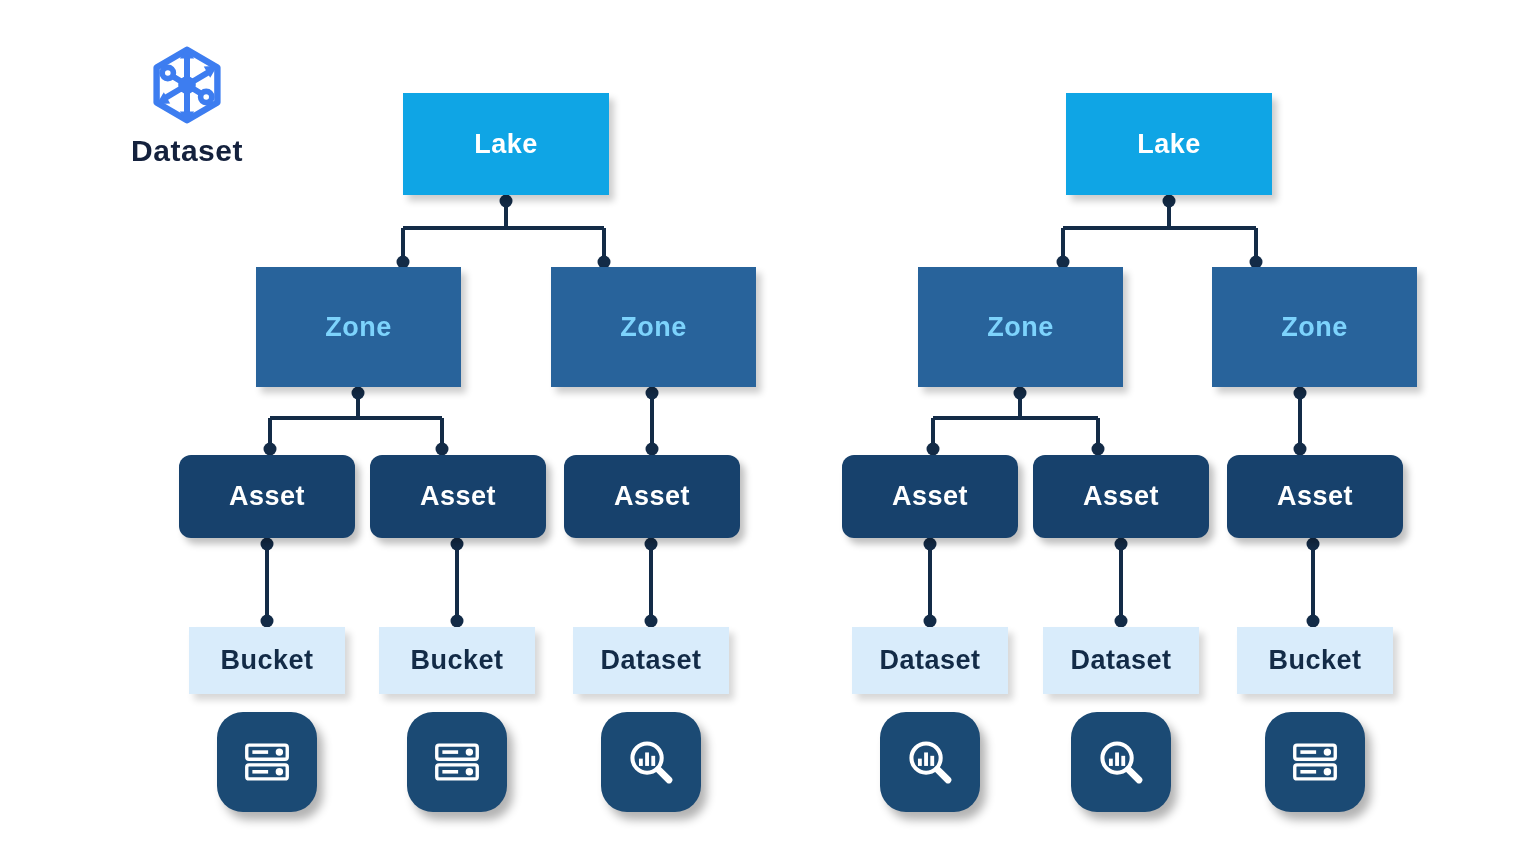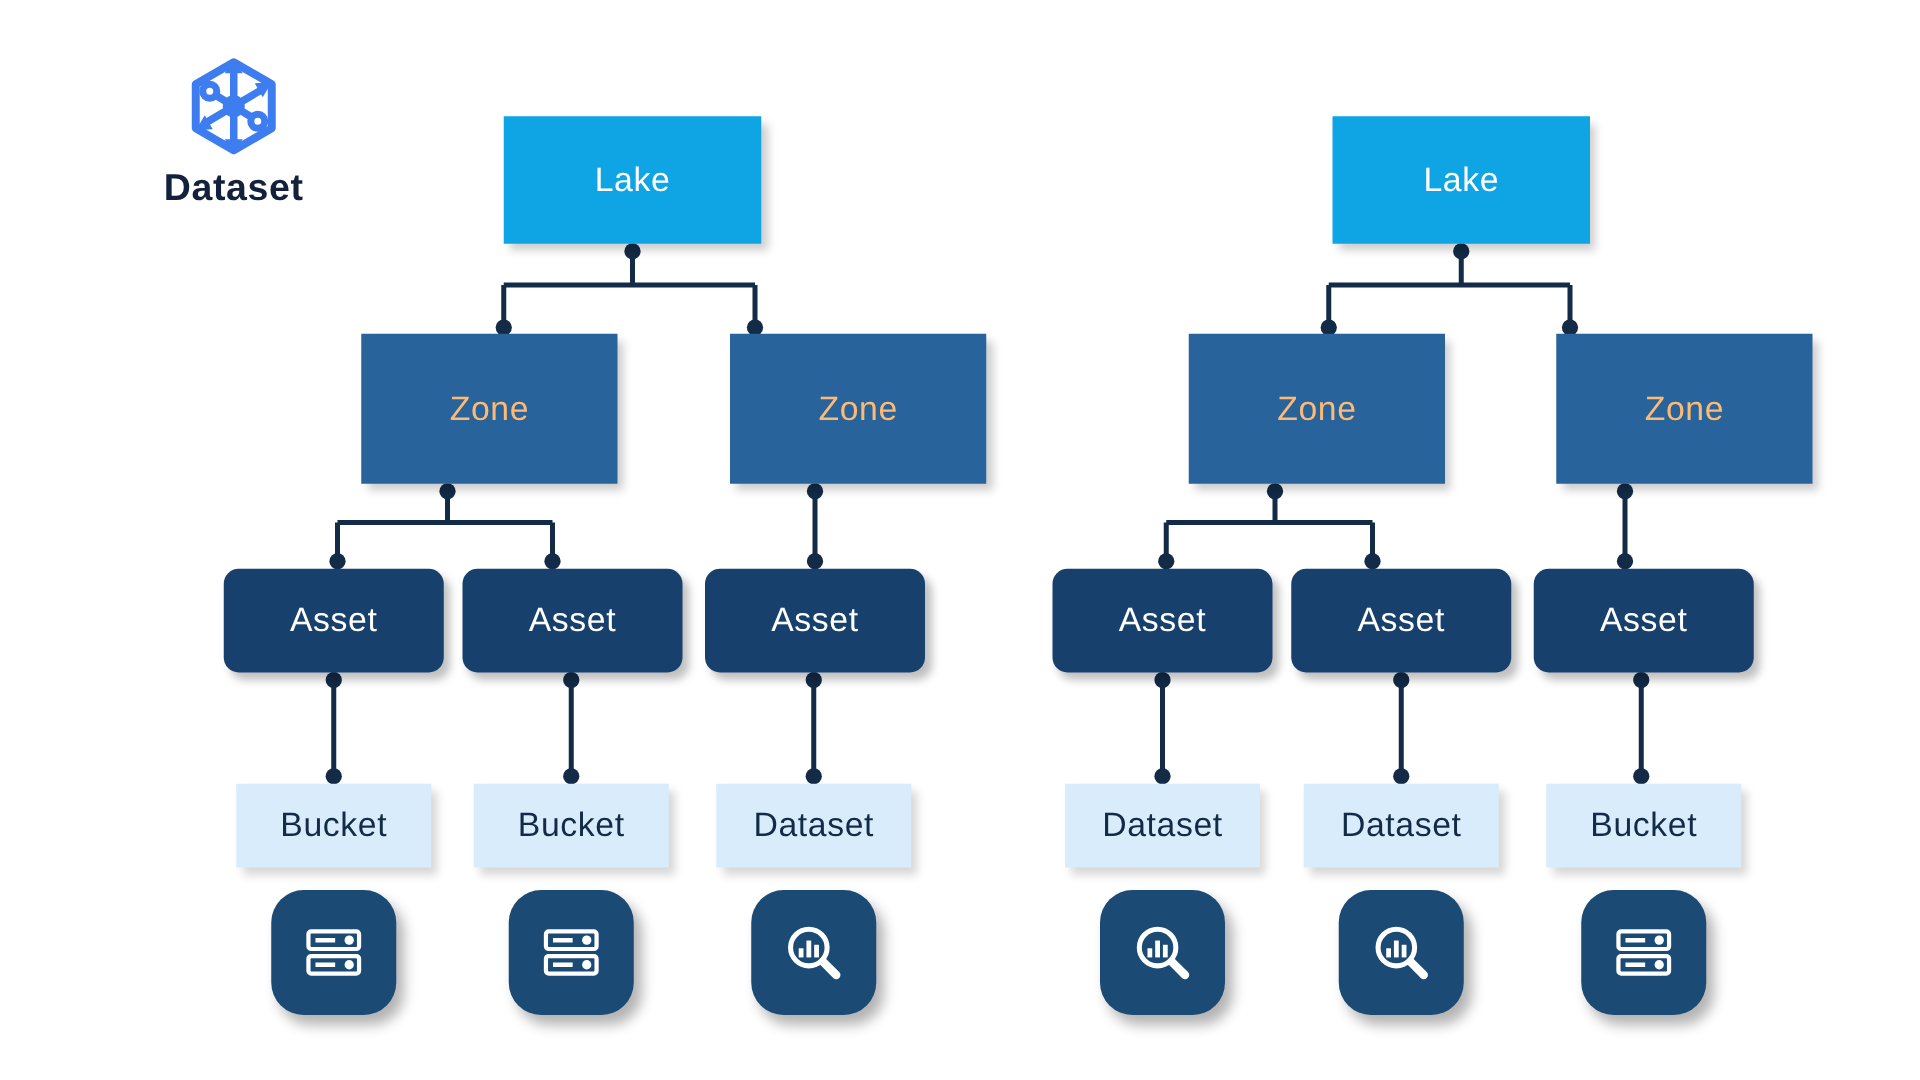--- a/index.html
+++ b/index.html
@@ -4,23 +4,23 @@
 <style>
   :root{
     --lake:#0FA5E5; --zone:#28639B; --asset:#17416C; --resource-bg:#D9ECFB;
     --icon-tile:#1B4A74; --connector:#132B47; --dark-text:#132B47;
     --logo-blue:#3D7DF0; --background:#FFFFFF;
   }
   html,body{margin:0;padding:0;background:var(--background);}
   #stage{position:relative;width:1536px;height:864px;background:var(--background);
          font-family:"Liberation Sans",sans-serif;overflow:hidden;}
   .node{position:absolute;display:flex;align-items:center;justify-content:center;
-        font-weight:400;font-size:27px;letter-spacing:.5px;box-sizing:border-box;}
+        font-weight:700;font-size:27px;letter-spacing:.5px;box-sizing:border-box;}
   .lake{background:var(--lake);color:#fff;box-shadow:5px 6px 7px rgba(0,0,0,.20);}
-  .zone{background:var(--zone);color:#fdba74;box-shadow:5px 6px 7px rgba(0,0,0,.20);margin-left:33px;}
+  .zone{background:var(--zone);color:#7dd3fc;box-shadow:5px 6px 7px rgba(0,0,0,.20);}
   .asset{background:var(--asset);color:#fff;border-radius:12px;box-shadow:5px 6px 7px rgba(0,0,0,.25);}
   .resource{background:var(--resource-bg);color:var(--dark-text);box-shadow:5px 6px 7px rgba(0,0,0,.16);}
   .tile{position:absolute;width:100px;height:100px;border-radius:26px;background:var(--icon-tile);
         display:flex;align-items:center;justify-content:center;box-shadow:6px 8px 10px rgba(0,0,0,.30);}
   #connector-layer{position:absolute;left:0;top:0;width:1536px;height:864px;pointer-events:none;}
   .conn{stroke:var(--connector);stroke-width:4;fill:none;}
   .dot{fill:var(--connector);}
   #logo{position:absolute;left:112px;top:40px;width:150px;text-align:center;}
   #logo-mark{display:block;margin:0 auto;}
   #logo-word{margin-top:4px;font-weight:700;font-size:30px;letter-spacing:.5px;color:#14213D;}

